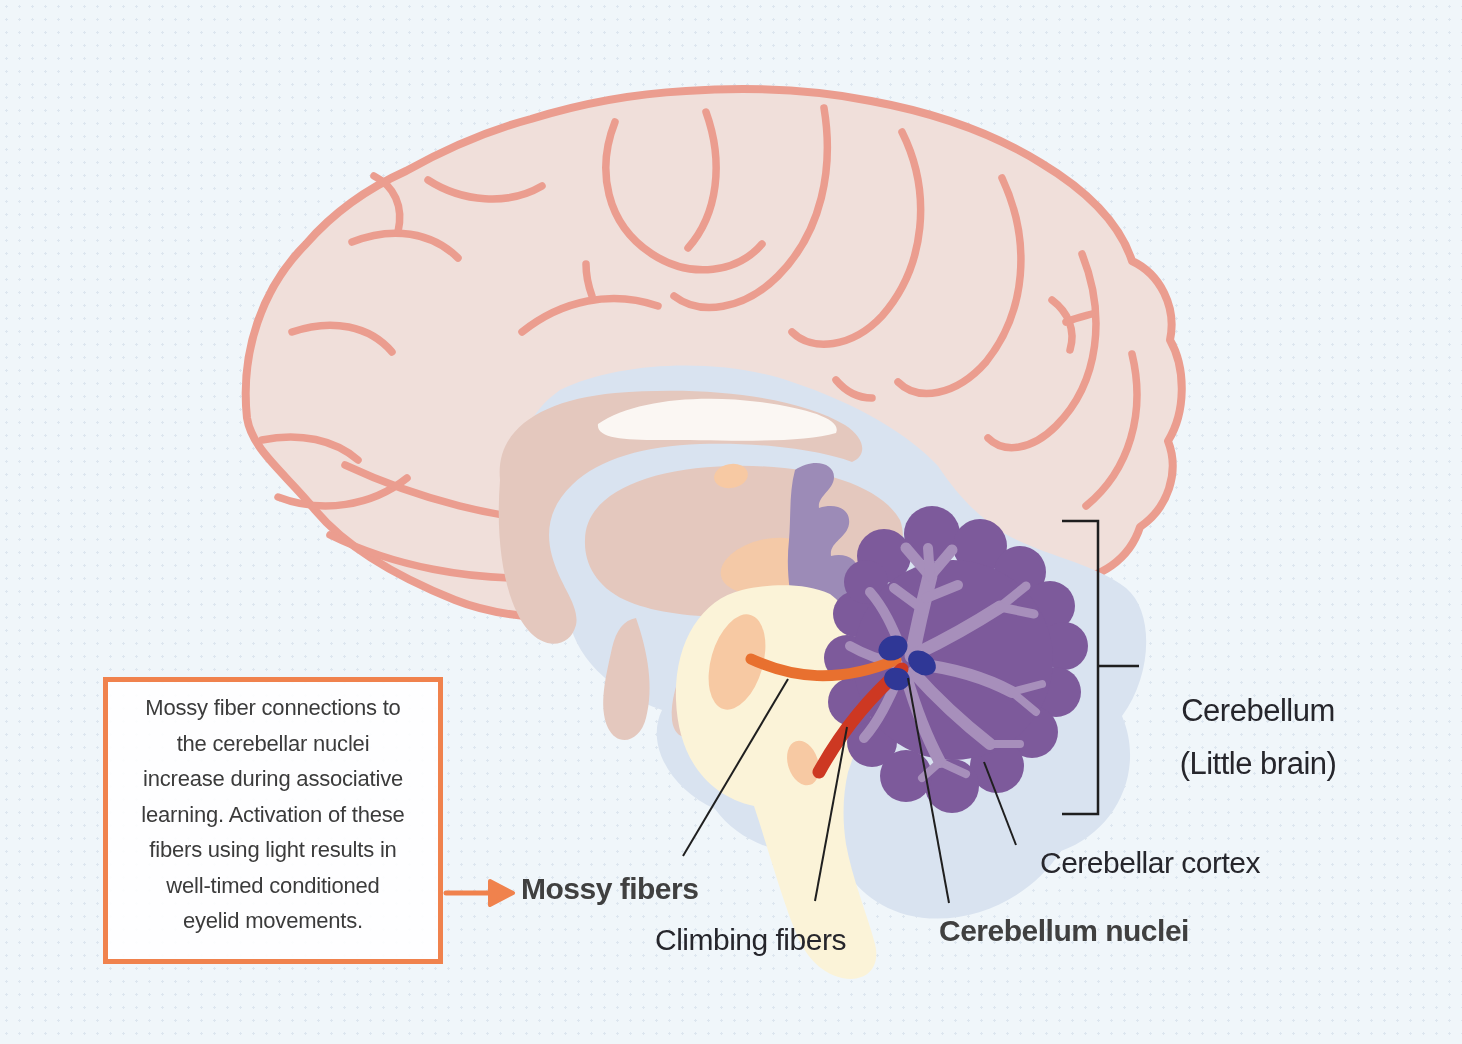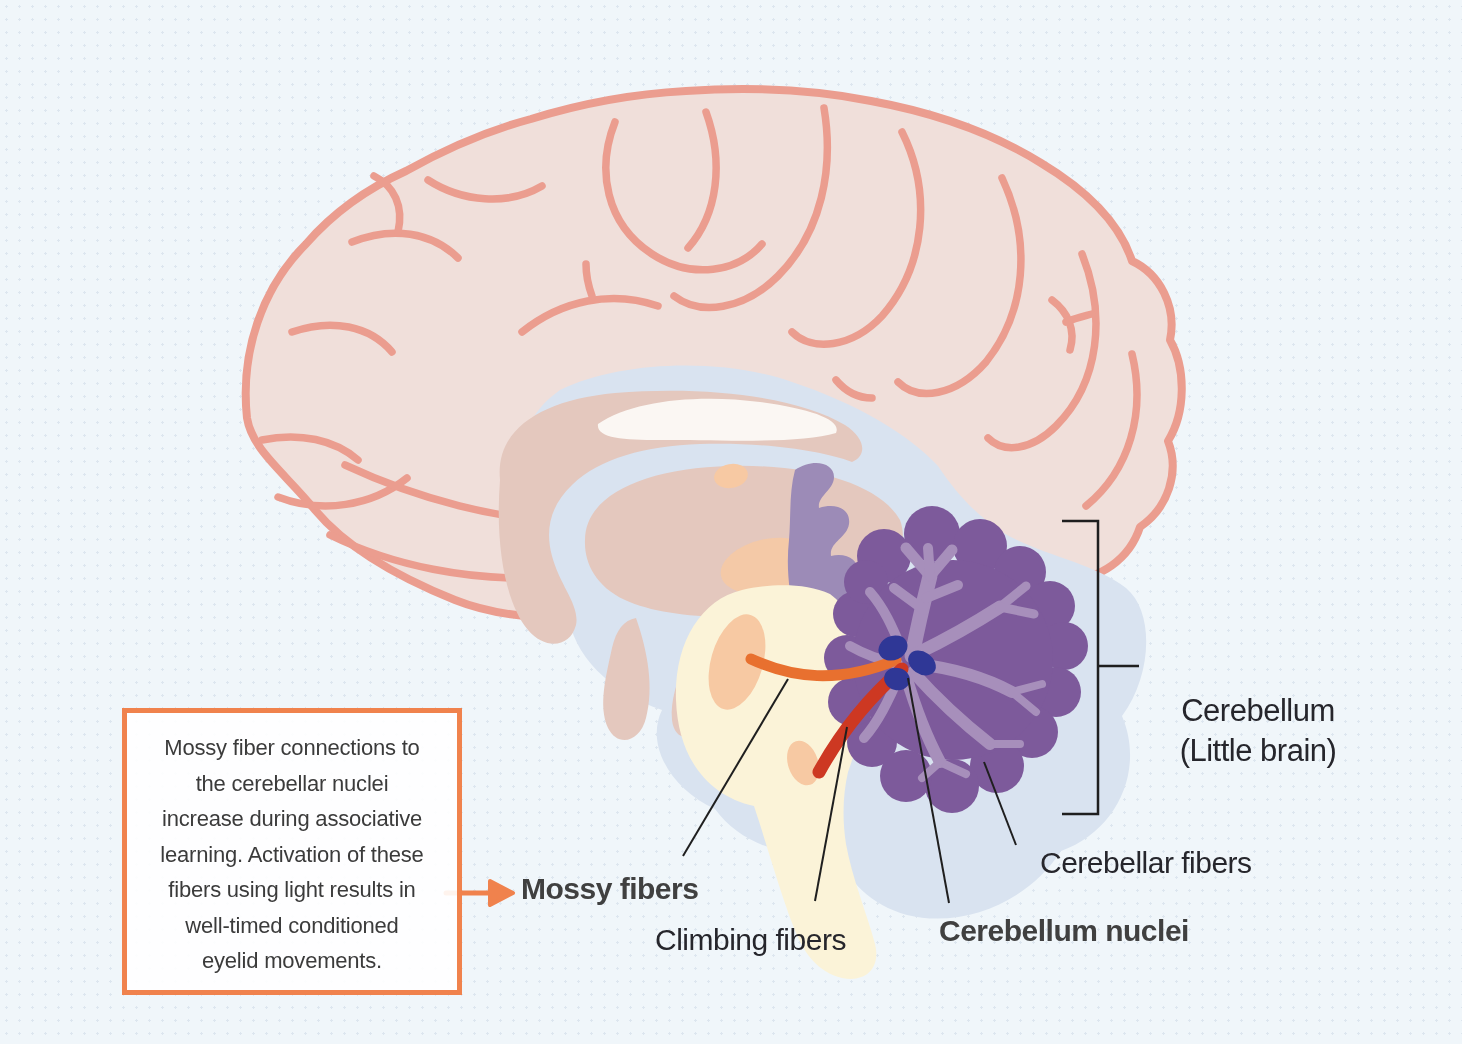--- a/index.html
+++ b/index.html
@@ -23,27 +23,27 @@
   svg.art{position:absolute;left:0;top:0}
   .label{
     position:absolute; color:var(--label-text);
     font-size:30px; letter-spacing:-0.5px; line-height:1; white-space:nowrap;
   }
   .label.bold{font-weight:bold; color:#404040}
   .cerebellum-label{
     position:absolute; left:1152px; top:693px; width:212px;
     text-align:center; color:var(--label-text); font-size:31px; letter-spacing:-0.5px;
   }
-  .cerebellum-label .l2{margin-top:4px}
+  .cerebellum-label .l2{margin-top:17px}
   .annotation-box{
-    position:absolute; left:103px; top:708px; width:340px; height:287px;
+    position:absolute; left:103px; top:677px; width:340px; height:287px;
     border:5px solid var(--accent-orange);
     background:rgba(255,255,255,0.9);
-    padding:17px 10px; text-align:center;
-    color:var(--box-text); font-size:22px; line-height:35.5px; letter-spacing:-0.2px;margin-left:19px;
+    padding:8px 10px; text-align:center;
+    color:var(--box-text); font-size:22px; line-height:35.5px; letter-spacing:-0.2px;
   }
 </style>
 </head>
 <body>
 
 <div class="stage">
 
 <svg class="art" width="1462" height="1044" viewBox="0 0 1462 1044">
 
   <g>
@@ -194,18 +194,18 @@
 </svg>
 
   <div class="annotation-box">
     <div>Mossy fiber connections to<br>the cerebellar nuclei<br>increase during associative<br>learning. Activation of these<br>fibers using light results in<br>well-timed conditioned<br>eyelid movements.</div>
   </div>
 
   <div class="cerebellum-label">
     <div class="l1">Cerebellum</div>
     <div class="l2">(Little brain)</div>
   </div>
-  <div class="label" style="left:1040px; top:848px">Cerebellar fibers</div>
+  <div class="label" style="left:1040px; top:848px">Cerebellar cortex</div>
   <div class="label bold" style="left:939px; top:916px">Cerebellum nuclei</div>
   <div class="label" style="left:655px; top:925px">Climbing fibers</div>
   <div class="label bold" style="left:521px; top:874px">Mossy fibers</div>
 
 </div>
 
 </body></html>

